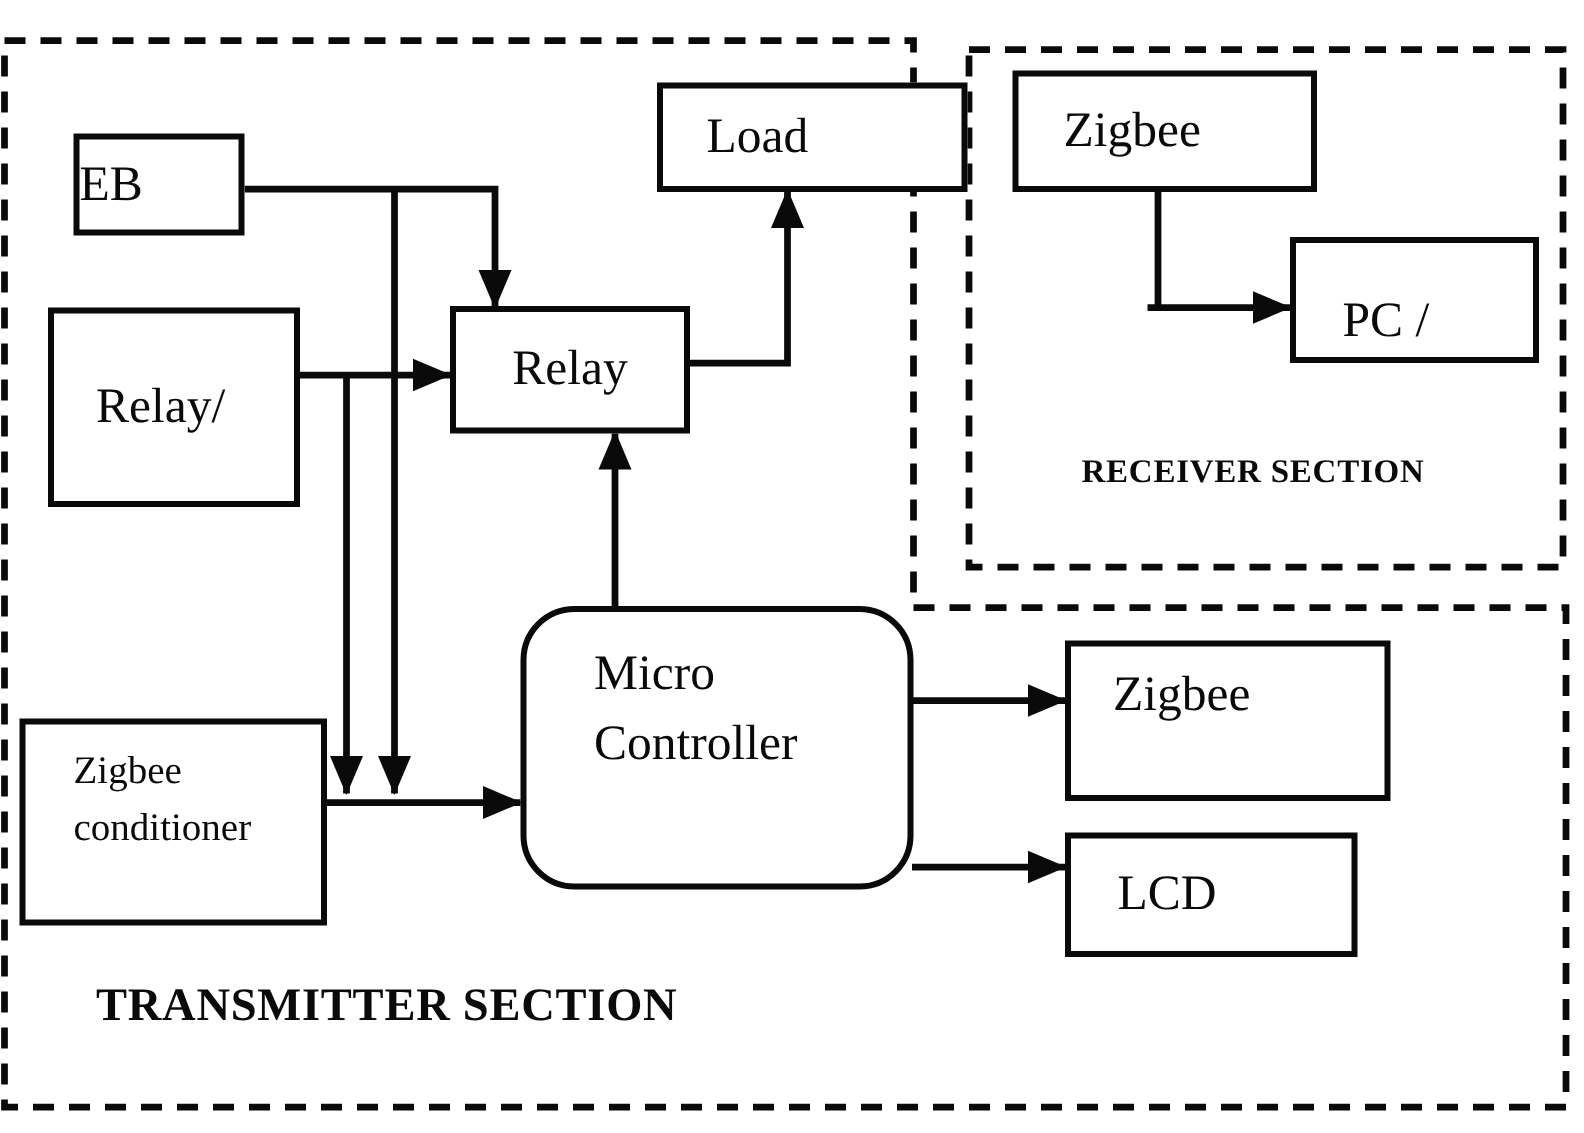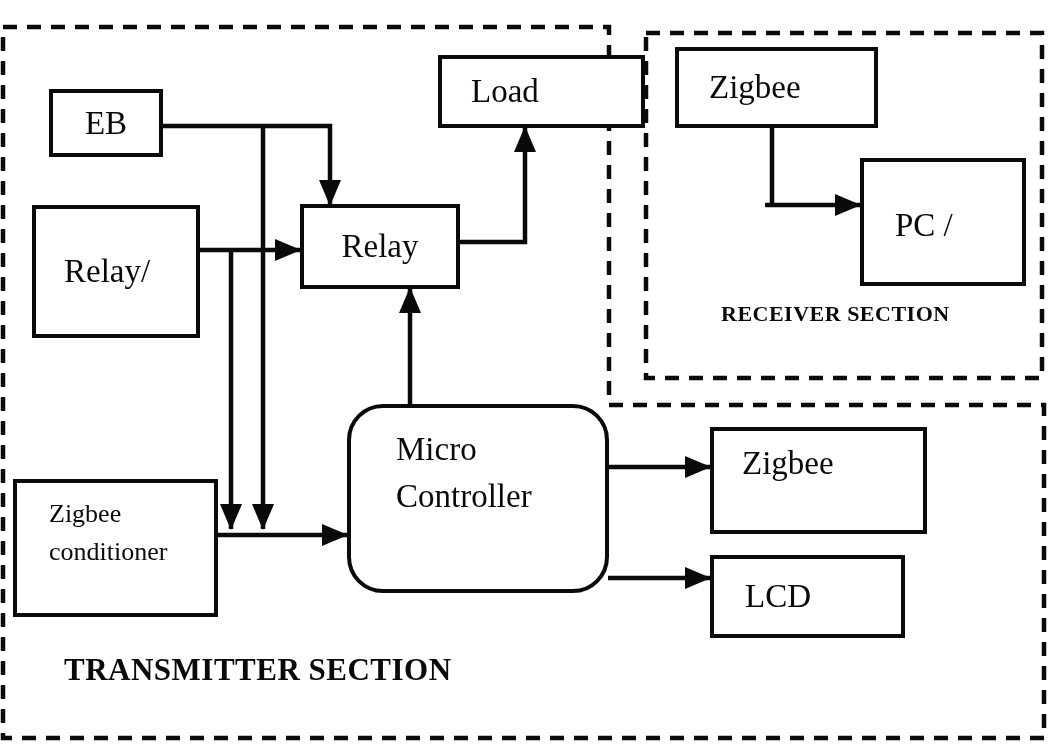--- a/index.html
+++ b/index.html
@@ -30,35 +30,35 @@
     display: flex;
     flex-direction: column;
     justify-content: center;
     font-size: 33px;
     line-height: 47px;
     white-space: nowrap;
   }
   .node .line { display: block; }
 
   
-  #eb          { left: 49px;  top: 89px;  width: 114px; height: 68px;  align-items: center; }
+  #eb          { left: 49px;  top: 89px;  width: 114px; height: 68px;  align-items: flex-start; }
   #wind-solar  { left: 32px;  top: 205px; width: 168px; height: 133px; padding-left: 28px; }
   #load        { left: 390px; top: 55px;  width: 207px; height: 73px;  padding-left: 29px; margin-left: 48px; }
   #relay       { left: 300px; top: 204px; width: 160px; height: 85px;  align-items: center; text-align: center; }
   #sig-cond    { left: 13px;  top: 479px; width: 205px; height: 138px; padding-left: 32px;
                  justify-content: flex-start; padding-top: 12px; font-size: 26px; line-height: 38px; }
   #micro       { left: 347px; top: 404px; width: 262px; height: 189px; padding-left: 45px;
                  justify-content: flex-start; padding-top: 18px; border-radius: 36px;
                  border-width: 4.5px; }
   #zigbee-tx   { left: 710px; top: 427px; width: 217px; height: 107px; padding-left: 28px;
                  justify-content: flex-start; padding-top: 9px; }
   #lcd         { left: 710px; top: 555px; width: 195px; height: 83px;  padding-left: 31px; }
   #zigbee-rx   { left: 675px; top: 47px;  width: 203px; height: 81px;  padding-left: 30px; }
-  #pc          { left: 860px; top: 158px; width: 166px; height: 128px; padding-left: 31px;
-                 justify-content: center; padding-top: 7px; }
+  #pc          { left: 860px; top: 158px; width: 166px; height: 84px; padding-left: 31px;
+                 justify-content: flex-end; padding-top: 7px; }
 
   .section-title {
     position: absolute;
     font-weight: bold;
     white-space: nowrap;
     letter-spacing: 0.5px;
   }
   #tx-title { left: 64px;  top: 652px; font-size: 31px; }
   #rx-title { left: 721px; top: 301px; font-size: 22px; }
 </style>

